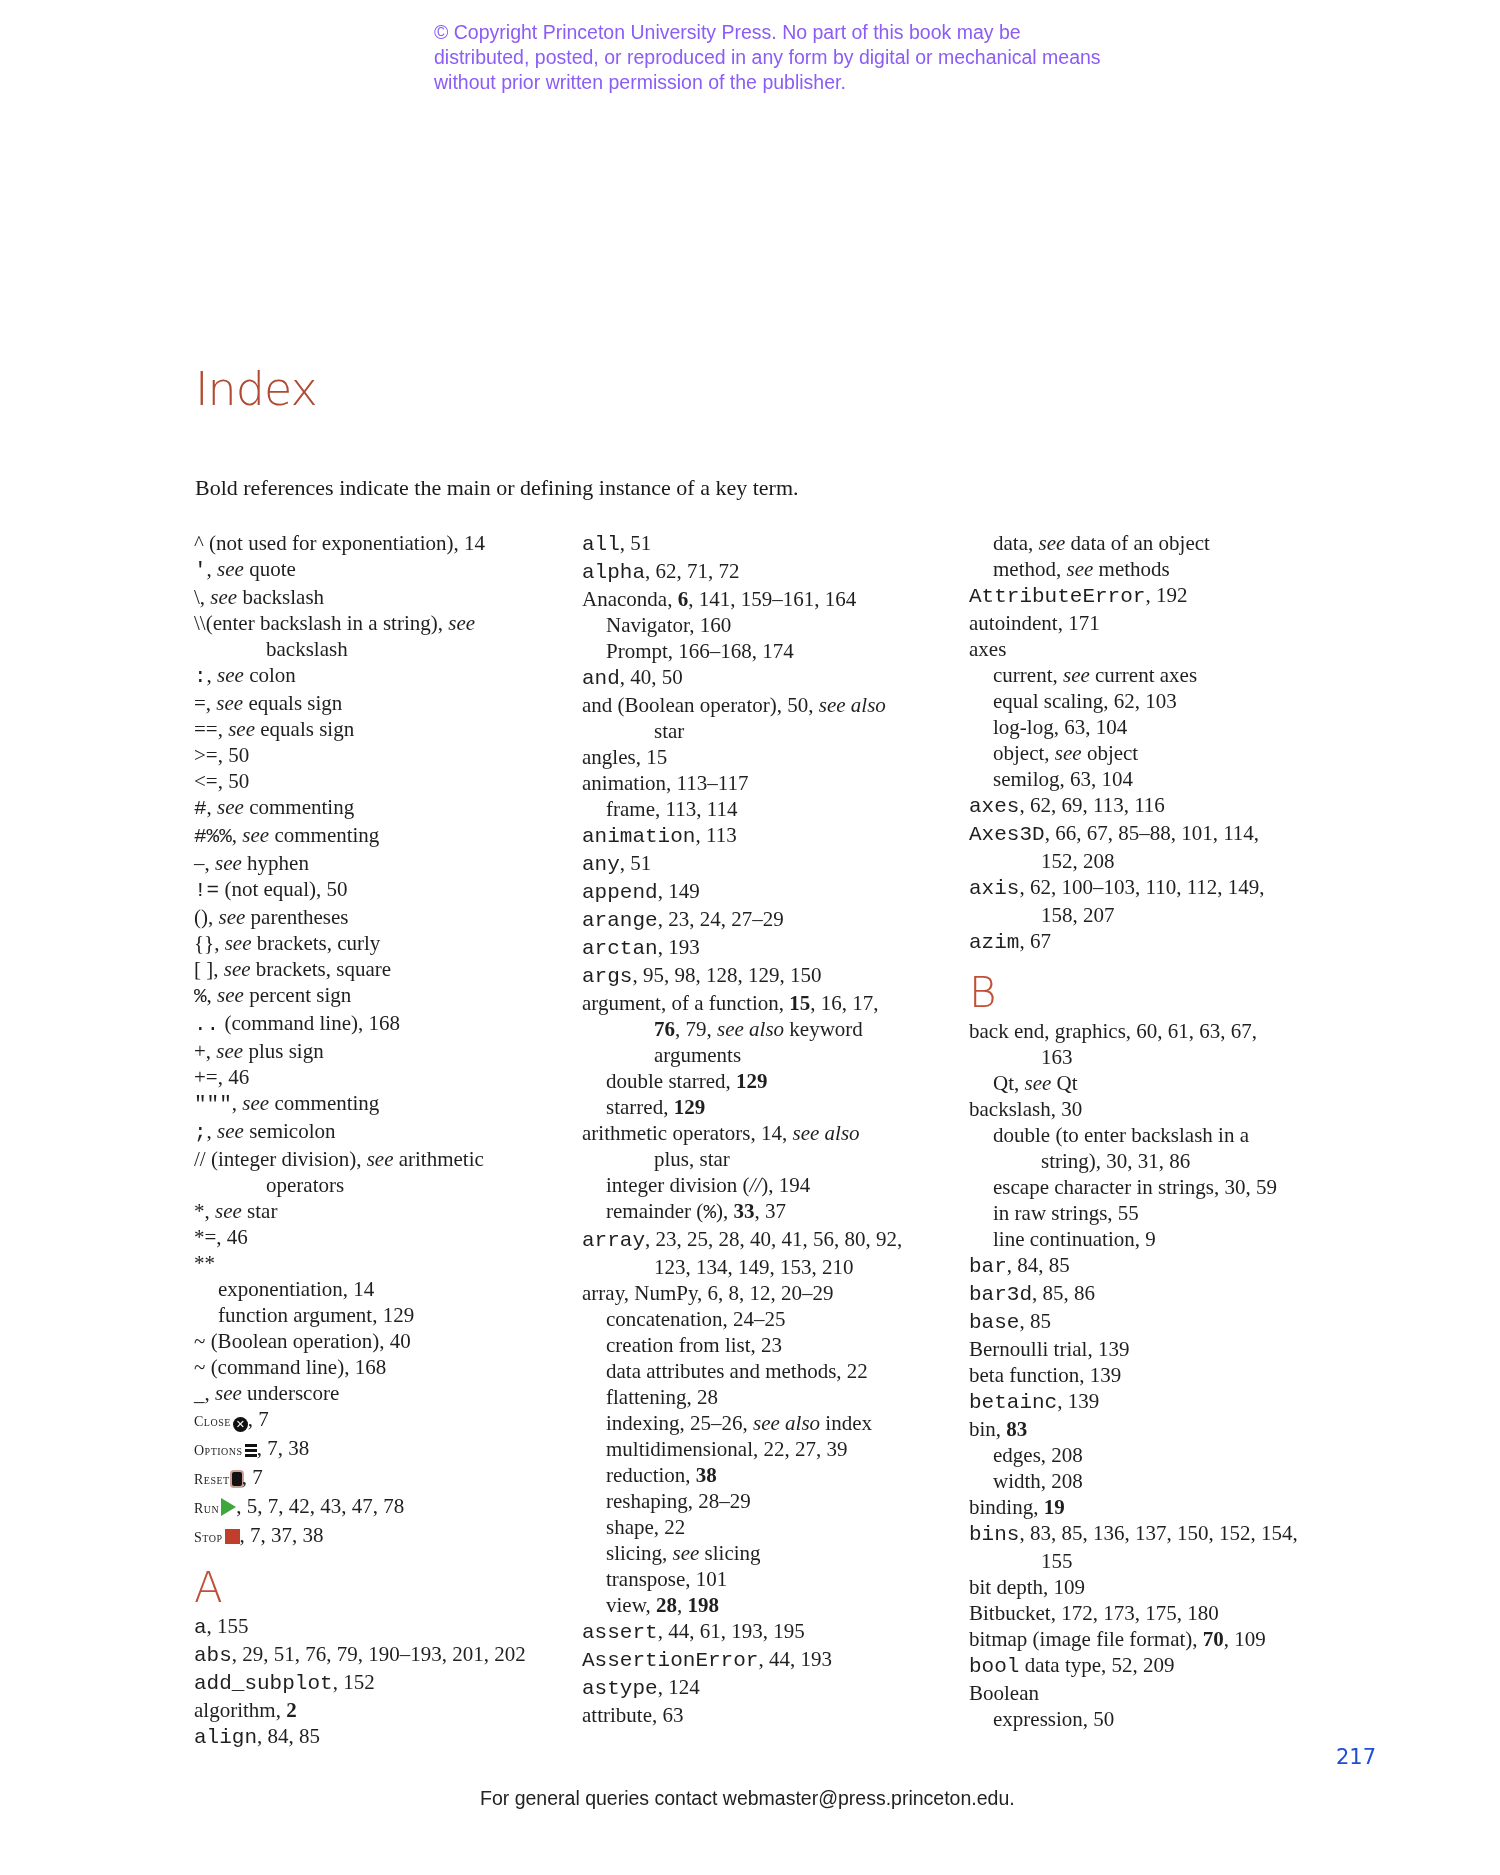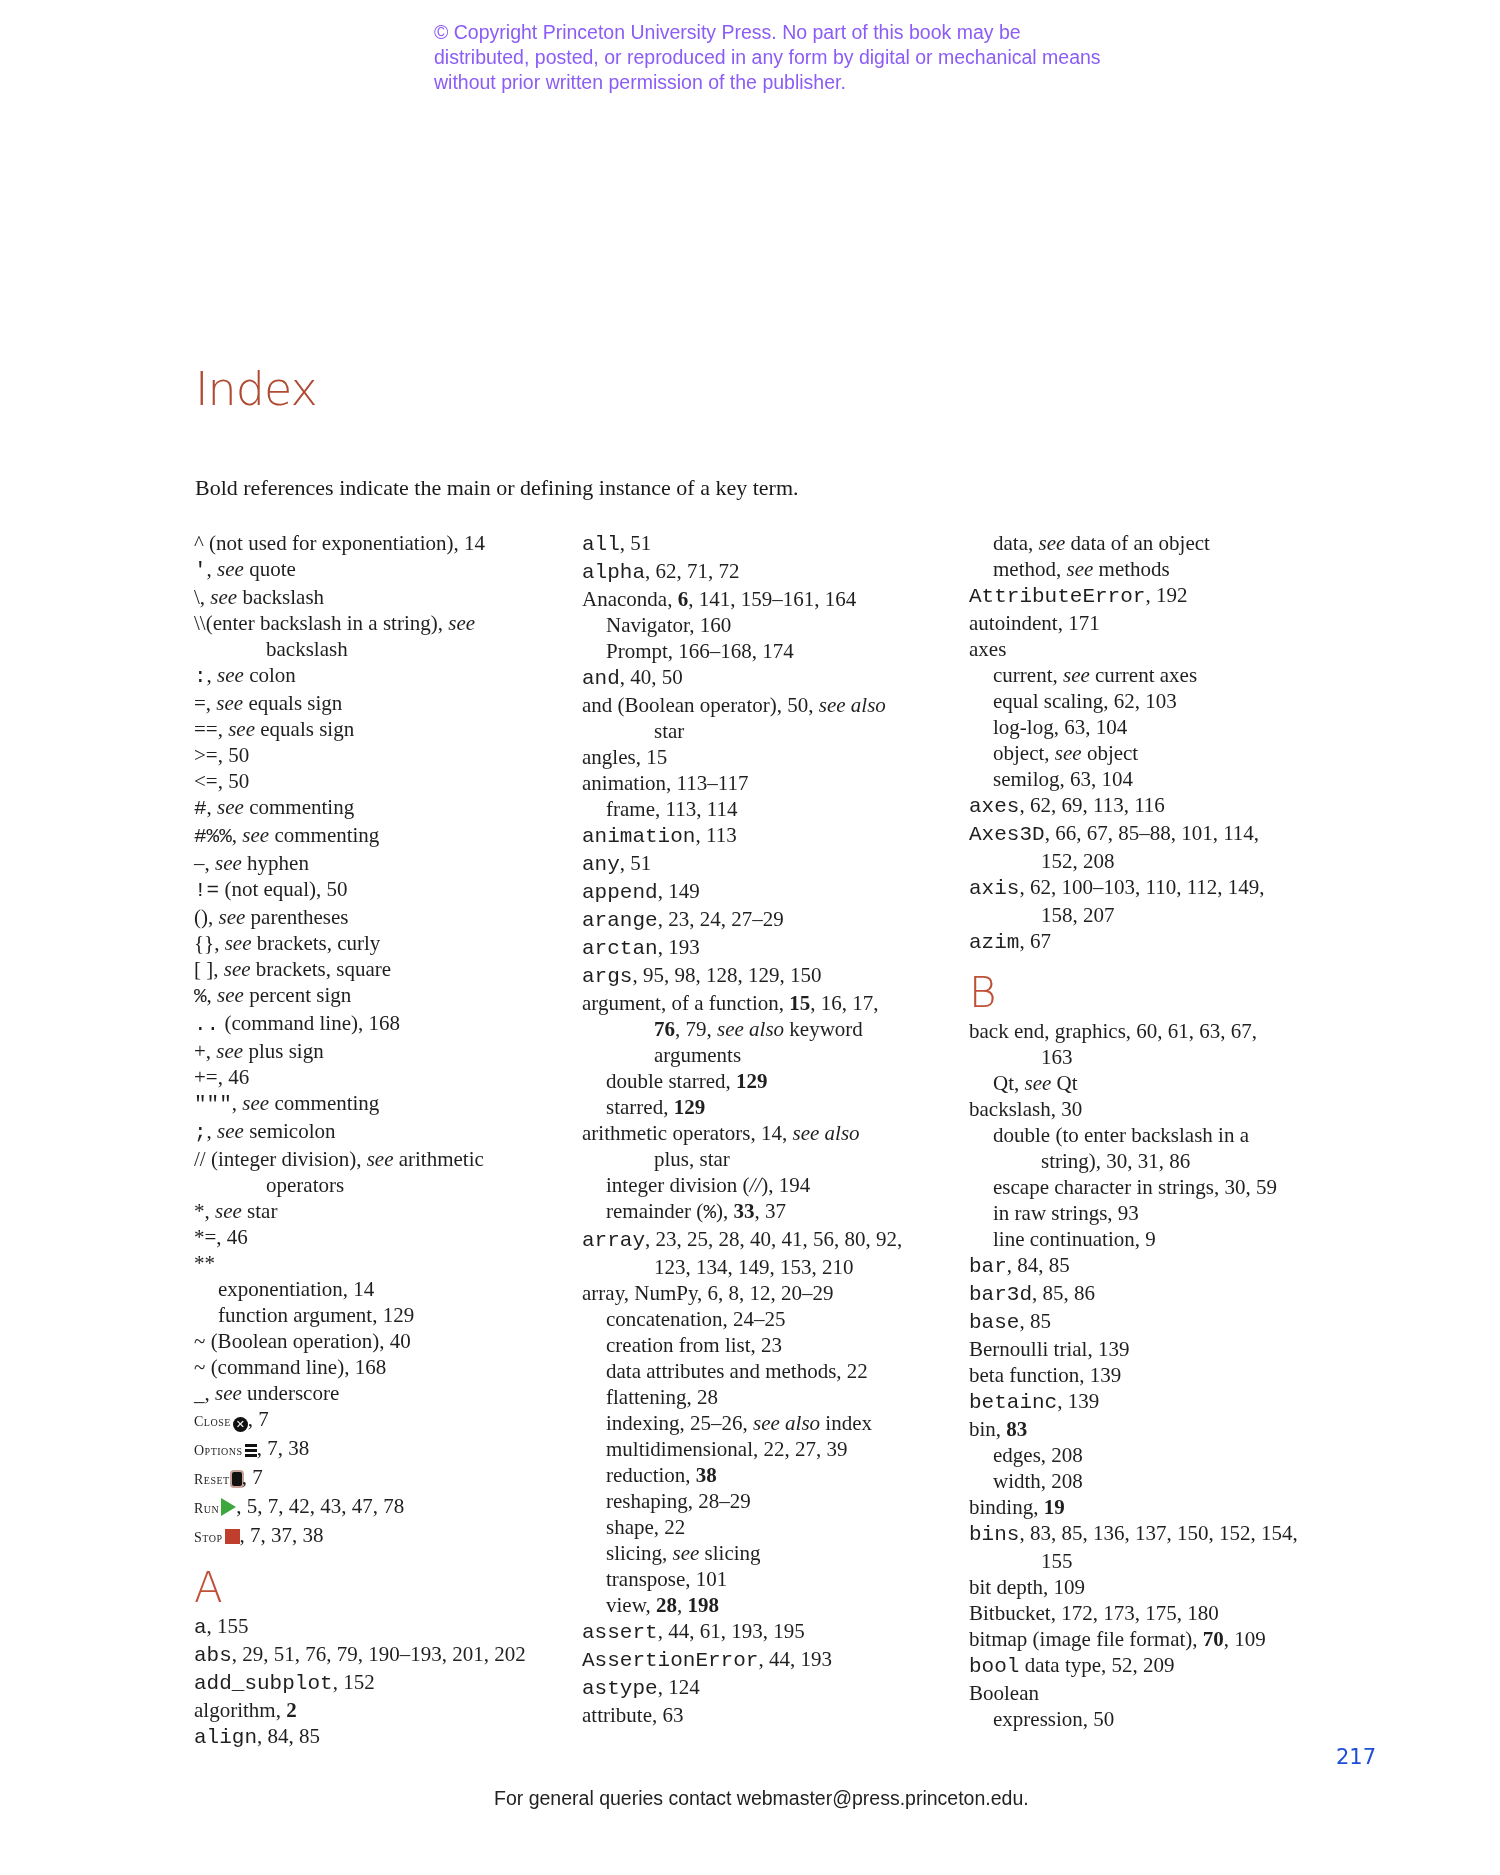--- a/index.html
+++ b/index.html
@@ -40,21 +40,21 @@
   .ico-options { width: 12px; height: 13px; border-top: 3px solid #111; border-bottom: 3px solid #111; position: relative; box-sizing: border-box; }
   .ico-options::after { content: ""; position: absolute; left: 0; right: 0; top: 2px; height: 3px; background: #111; }
   .ico-reset { width: 10px; height: 14px; background: #111; border-radius: 2px; box-shadow: 0 0 0 2px #c9a39a; }
   .ico-run { width: 0; height: 0; border-top: 9px solid transparent; border-bottom: 9px solid transparent; border-left: 15px solid #3da63d; vertical-align: -3px; }
   .ico-stop { width: 15px; height: 15px; background: #bf3f2c; }
   .page-number {
     position: absolute; left: 1336px; top: 1745px;
     font-family: "DejaVu Sans", sans-serif; font-size: 21px; color: #1d4ed8;
   }
   .footer {
-    position: absolute; left: 494px; top: 1787px;
+    position: absolute; left: 480px; top: 1787px;
     font-family: "Liberation Sans", sans-serif; font-size: 19.5px; color: #222;
   }
 </style>
 </head>
 <body>
 
 <div class="copyright">© Copyright Princeton University Press. No part of this book may be distributed, posted, or reproduced in any form by digital or mechanical means without prior written permission of the publisher.</div>
 
 <div class="index-title">Index</div>
 
@@ -171,21 +171,21 @@
     <div class="entry cont"><span>158, 207</span></div>
     <div class="entry"><span class="key-mono">azim</span><span>, 67</span></div>
     <div class="letter">B</div>
     <div class="entry"><span class="key">back end, graphics</span><span>, 60, 61, 63, 67,</span></div>
     <div class="entry cont"><span>163</span></div>
     <div class="entry sub"><span>Qt, <i>see</i> Qt</span></div>
     <div class="entry"><span class="key">backslash</span><span>, 30</span></div>
     <div class="entry sub"><span>double (to enter backslash in a</span></div>
     <div class="entry cont"><span>string), 30, 31, 86</span></div>
     <div class="entry sub"><span>escape character in strings, 30, 59</span></div>
-    <div class="entry sub"><span>in raw strings, 93</span></div>
+    <div class="entry sub"><span>in raw strings, 55</span></div>
     <div class="entry sub"><span>line continuation, 9</span></div>
     <div class="entry"><span class="key-mono">bar</span><span>, 84, 85</span></div>
     <div class="entry"><span class="key-mono">bar3d</span><span>, 85, 86</span></div>
     <div class="entry"><span class="key-mono">base</span><span>, 85</span></div>
     <div class="entry"><span class="key">Bernoulli trial</span><span>, 139</span></div>
     <div class="entry"><span class="key">beta function</span><span>, 139</span></div>
     <div class="entry"><span class="key-mono">betainc</span><span>, 139</span></div>
     <div class="entry"><span class="key">bin</span><span>, <b>83</b></span></div>
     <div class="entry sub"><span>edges, 208</span></div>
     <div class="entry sub"><span>width, 208</span></div>

